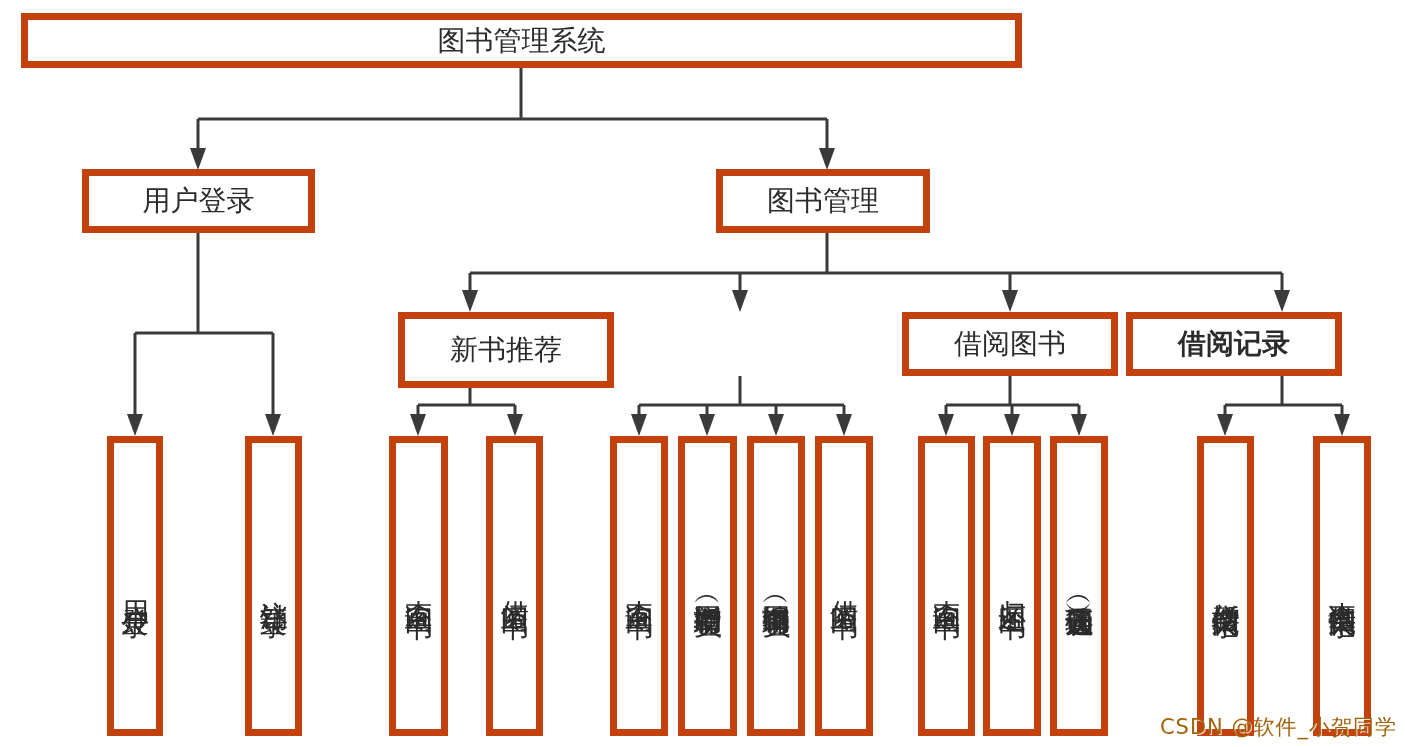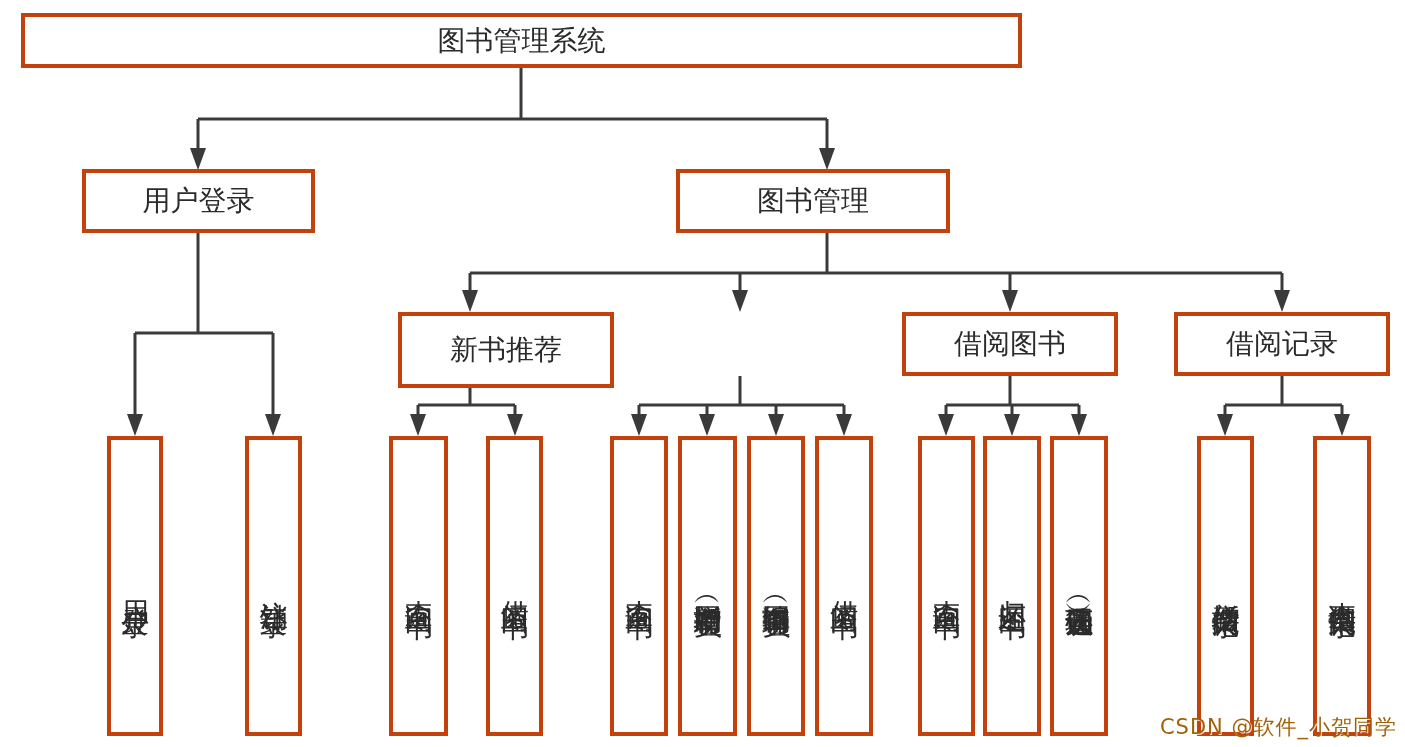--- a/index.html
+++ b/index.html
@@ -3,21 +3,21 @@
 <meta charset="utf-8">
 <style>
   html,body { margin:0; padding:0; background:#fff; }
   .canvas {
     position:relative; width:1405px; height:747px; background:#ffffff;
     font-family:"DejaVu Sans","Liberation Sans",sans-serif;
     color:#2b2b2b; overflow:hidden;
   }
   .node {
     position:absolute; box-sizing:border-box;
-    border:4px solid #c2410c; background:#ffffff;
+    border:7px solid #c2410c; background:#ffffff;
     display:flex; align-items:center; justify-content:center;
     font-size:28px; line-height:1.2; text-align:left;
   }
   .vnode {
     writing-mode:vertical-rl; text-orientation:mixed;
     letter-spacing:4px; font-size:28px;
   }
   .connector-svg {
     position:absolute; left:0; top:0; width:1405px; height:747px;
     pointer-events:none;
@@ -67,25 +67,25 @@
     <path class="head" d="M1071,414 L1087,414 L1079,436 Z"></path>
 
     <path class="line" d="M1282,376 V405 M1225,405 H1342 M1225,405 V416 M1342,405 V416"></path>
     <path class="head" d="M1217,414 L1233,414 L1225,436 Z"></path>
     <path class="head" d="M1334,414 L1350,414 L1342,436 Z"></path>
   </svg>
 
   <div class="node" style="left:21px; top:13px; width:1001px; height:55px;">图书管理系统</div>
 
   <div class="node" style="left:82px; top:169px; width:233px; height:64px;">用户登录</div>
-  <div class="node" style="left:676px; top:169px; width:274px; height:64px;">图书管理</div>
+  <div class="node" style="left:716px; top:169px; width:214px; height:64px;">图书管理</div>
 
   <div class="node" style="left:362px; top:312px; width:216px; height:76px;margin-left:36px;">新书推荐</div>
   <div class="node" style="left:902px; top:312px; width:216px; height:64px;">借阅图书</div>
-  <div class="node" style="left:1174px; top:312px; width:216px; height:64px;">借阅记录</div>
+  <div class="node" style="left:1126px; top:312px; width:216px; height:64px;font-weight:bold;">借阅记录</div>
 
   <div class="node vnode" style="left:107px; top:436px; width:56px; height:300px;">用户登录</div>
   <div class="node vnode" style="left:245px; top:436px; width:57px; height:300px;">注销登录</div>
 
   <div class="node vnode" style="left:389px; top:436px; width:59px; height:300px;">查询图书</div>
   <div class="node vnode" style="left:486px; top:436px; width:57px; height:300px;">借阅图书</div>
 
   <div class="node vnode" style="left:610px; top:436px; width:58px; height:300px;">查询图书</div>
   <div class="node vnode" style="left:678px; top:436px; width:59px; height:300px; letter-spacing:1px;">新增图书（管理员）</div>
   <div class="node vnode" style="left:747px; top:436px; width:58px; height:300px; letter-spacing:1px;">编辑图书（管理员）</div>

